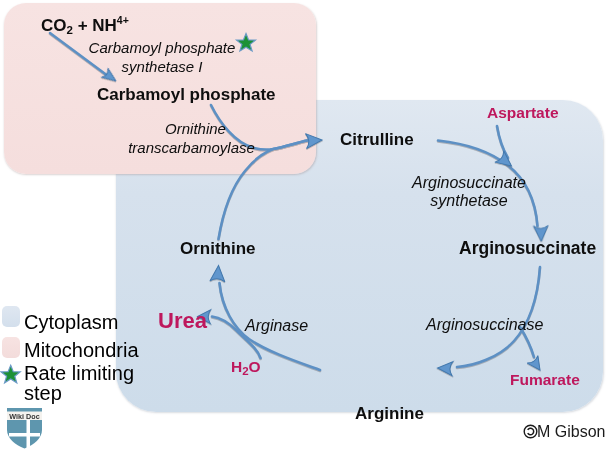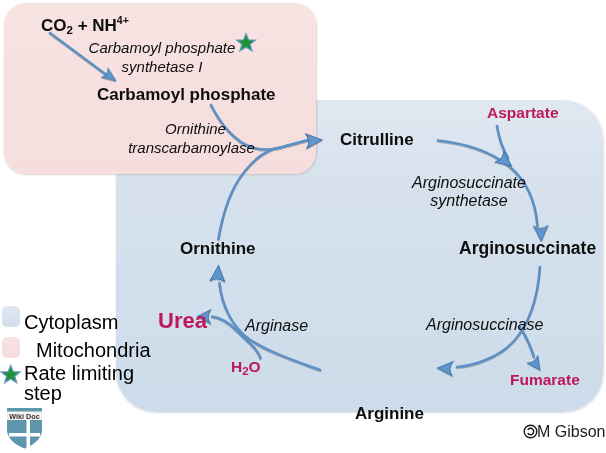--- a/index.html
+++ b/index.html
@@ -102,16 +102,16 @@
   <div class="t b" style="left:180px;top:239px;">Ornithine</div>
   <div class="t g" style="left:158px;top:307.5px;font-size:22px;">Urea</div>
   <div class="t i" style="left:245px;top:317px;">Arginase</div>
   <div class="t g" style="left:231px;top:358px;">H<sub class="s">2</sub>O</div>
 
   <div style="position:absolute;left:2px;top:306px;width:18px;height:21px;border-radius:5px;z-index:4;
               background:linear-gradient(to bottom,#dfe7f1,#d3dfec);"></div>
   <div class="t leg" style="left:24px;top:312px;">Cytoplasm</div>
   <div style="position:absolute;left:2px;top:337px;width:18px;height:21px;border-radius:5px;z-index:4;
               background:linear-gradient(to bottom,#f7e3e2,#f3dcdb);"></div>
-  <div class="t leg" style="left:24px;top:340px;margin-left:12px;">Mitochondria</div>
+  <div class="t leg" style="left:24px;top:340px;">Mitochondria</div>
   <div class="t leg" style="left:24px;top:363px;">Rate limiting<br>step</div>
 
   <div class="t" style="left:537px;top:423px;font-size:16px;color:#1b1b1b;">M Gibson</div>
 
 </body></html>

